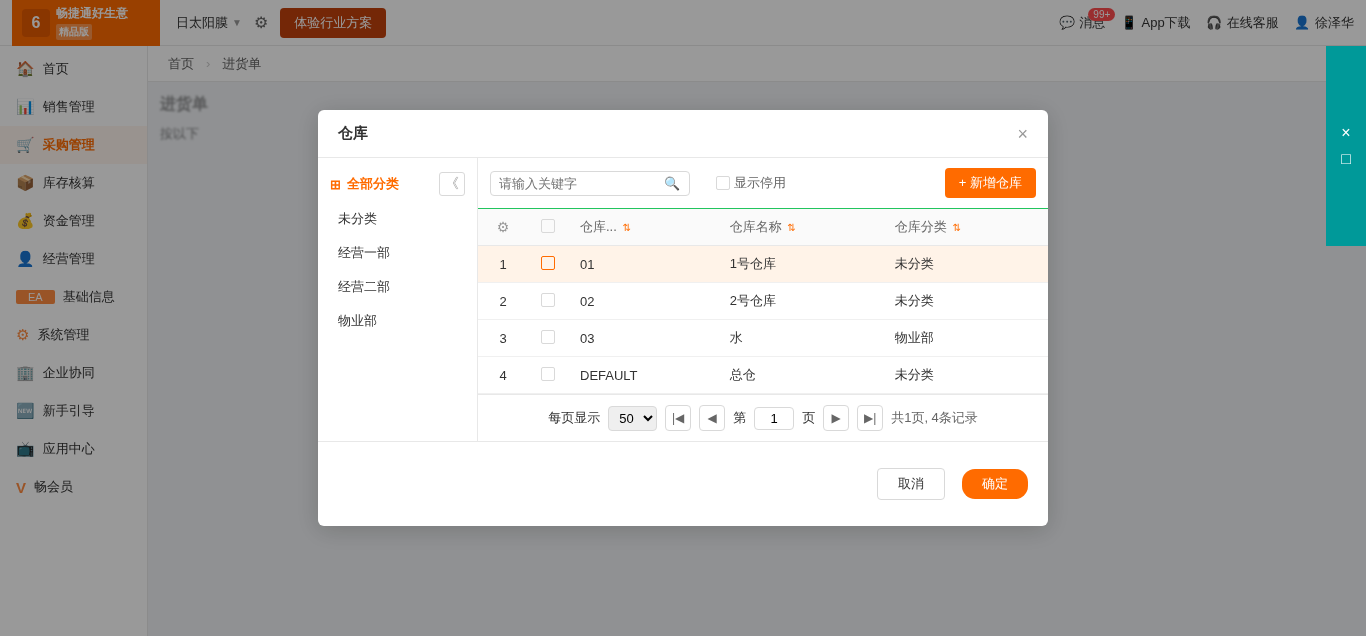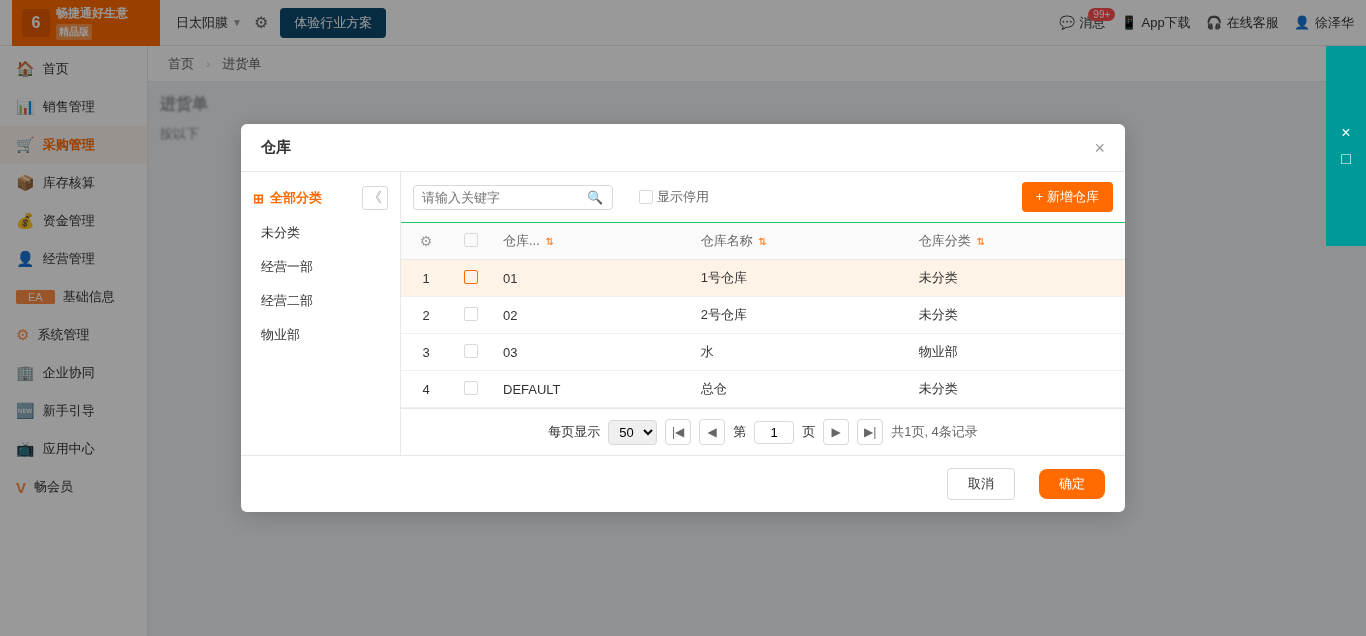--- a/index.html
+++ b/index.html
@@ -56,21 +56,21 @@
       display: flex;
       align-items: center;
       gap: 4px;
       color: #333;
       font-size: 13px;
       cursor: pointer;
     }
     .branch-selector .arrow { color: #999; font-size: 10px; }
     .settings-icon { color: #666; font-size: 16px; cursor: pointer; }
     .experience-btn {
-      background: #0c4a6e;
+      background: #c2410c;
       color: #fff;
       border: none;
       padding: 6px 14px;
       border-radius: 4px;
       cursor: pointer;
       font-size: 13px;
       text-align: right;
     }
 
     .header-right {
@@ -175,21 +175,21 @@
       top: 0; left: 0; right: 0; bottom: 0;
       background: rgba(0,0,0,0.4);
       z-index: 100;
       display: flex;
       align-items: center;
       justify-content: center;
     }
     .modal {
       background: #fff;
       border-radius: 6px;
-      width: 884px;
+      width: 730px;
       max-height: 560px;
       display: flex;
       flex-direction: column;
       box-shadow: 0 4px 24px rgba(0,0,0,0.18);
     }
     .modal-header {
       padding: 14px 20px;
       border-bottom: 1px solid #e8e8e8;
       display: flex;
       align-items: center;
@@ -358,42 +358,42 @@
       border: 1px solid #d9d9d9;
       border-radius: 4px;
       padding: 3px 6px;
       text-align: center;
       font-size: 13px;
     }
     .page-total { color: #666; }
 
     
     .modal-footer {
-      padding: 12px 20px;
+      padding: 26px 20px;
       border-top: 1px solid #e8e8e8;
       display: flex;
       align-items: center;
       justify-content: flex-end;
-      gap: 24px;
+      gap: 17px;
     }
     .btn-cancel {
       background: #fff;
       color: #333;
       border: 1px solid #d9d9d9;
       padding: 6px 20px;
       border-radius: 4px;
       cursor: pointer;
       font-size: 13px;
     }
     .btn-confirm {
       background: #ff6b00;
       color: #fff;
       border: none;
       padding: 6px 20px;
-      border-radius: 8px;
+      border-radius: 13px;
       cursor: pointer;
       font-size: 13px;
     }
 
     .teal-bar {
       position: fixed;
       right: 0;
       top: 46px;
       width: 40px;
       background: #009999;

